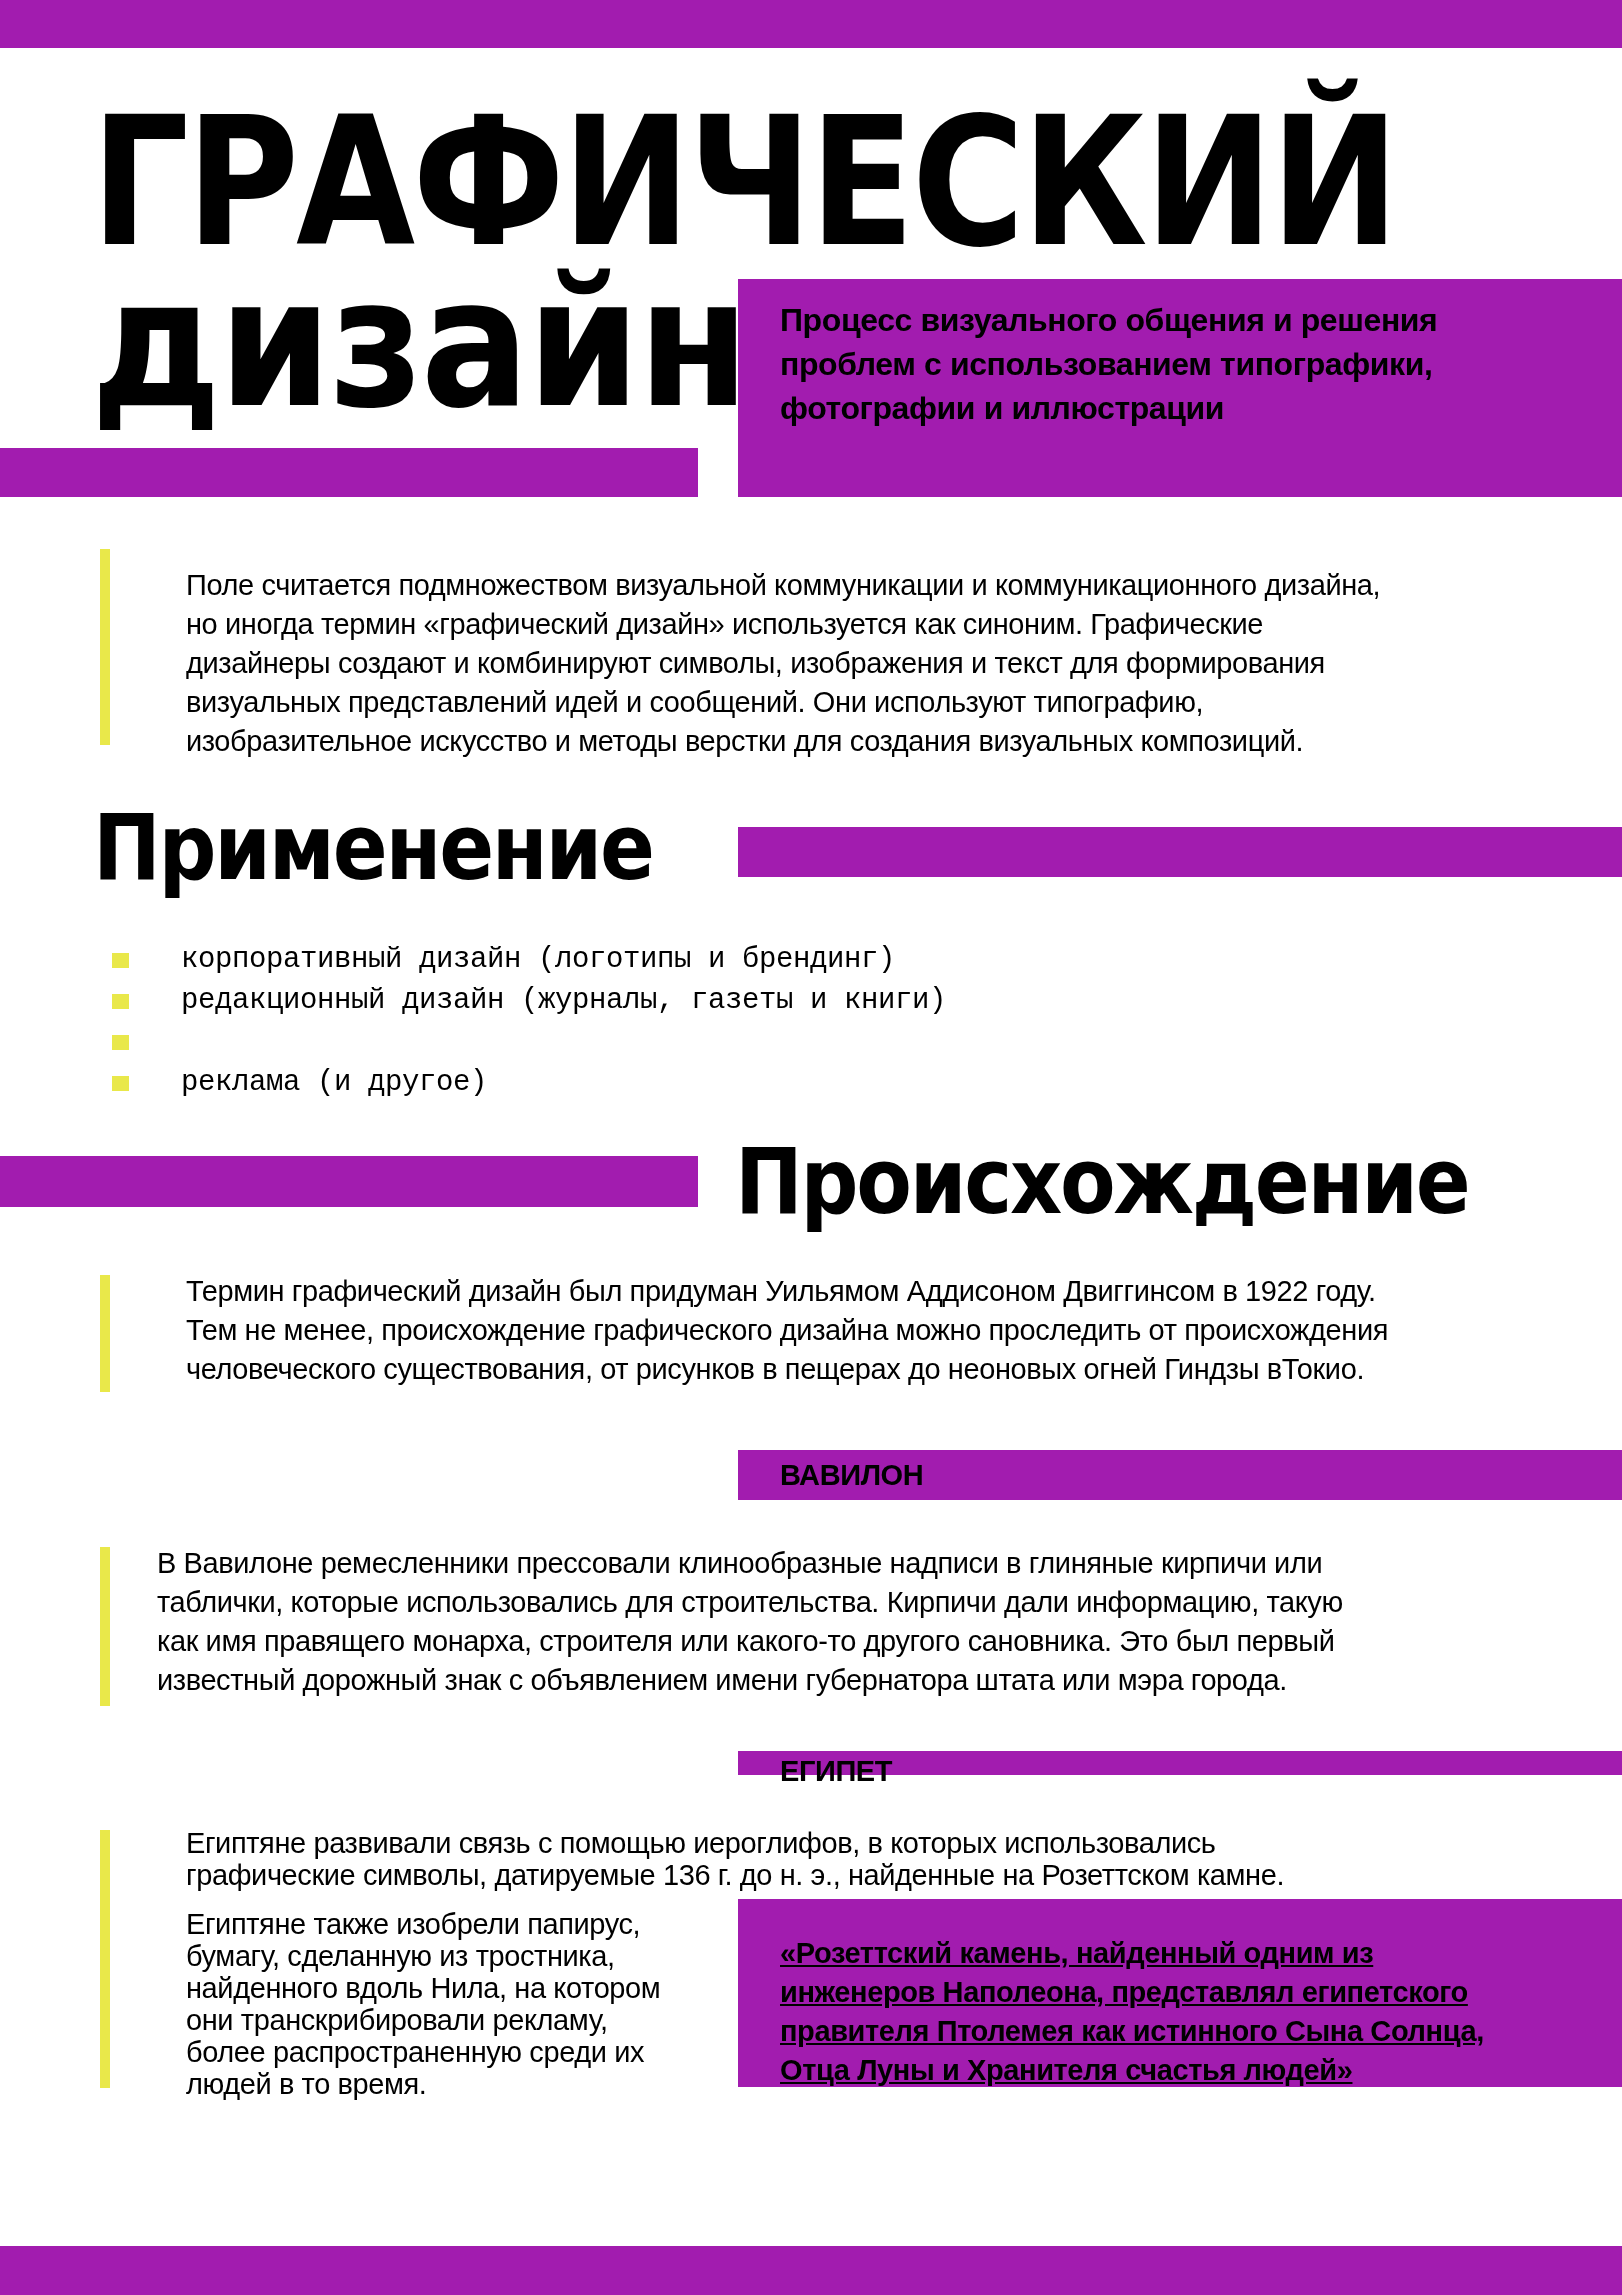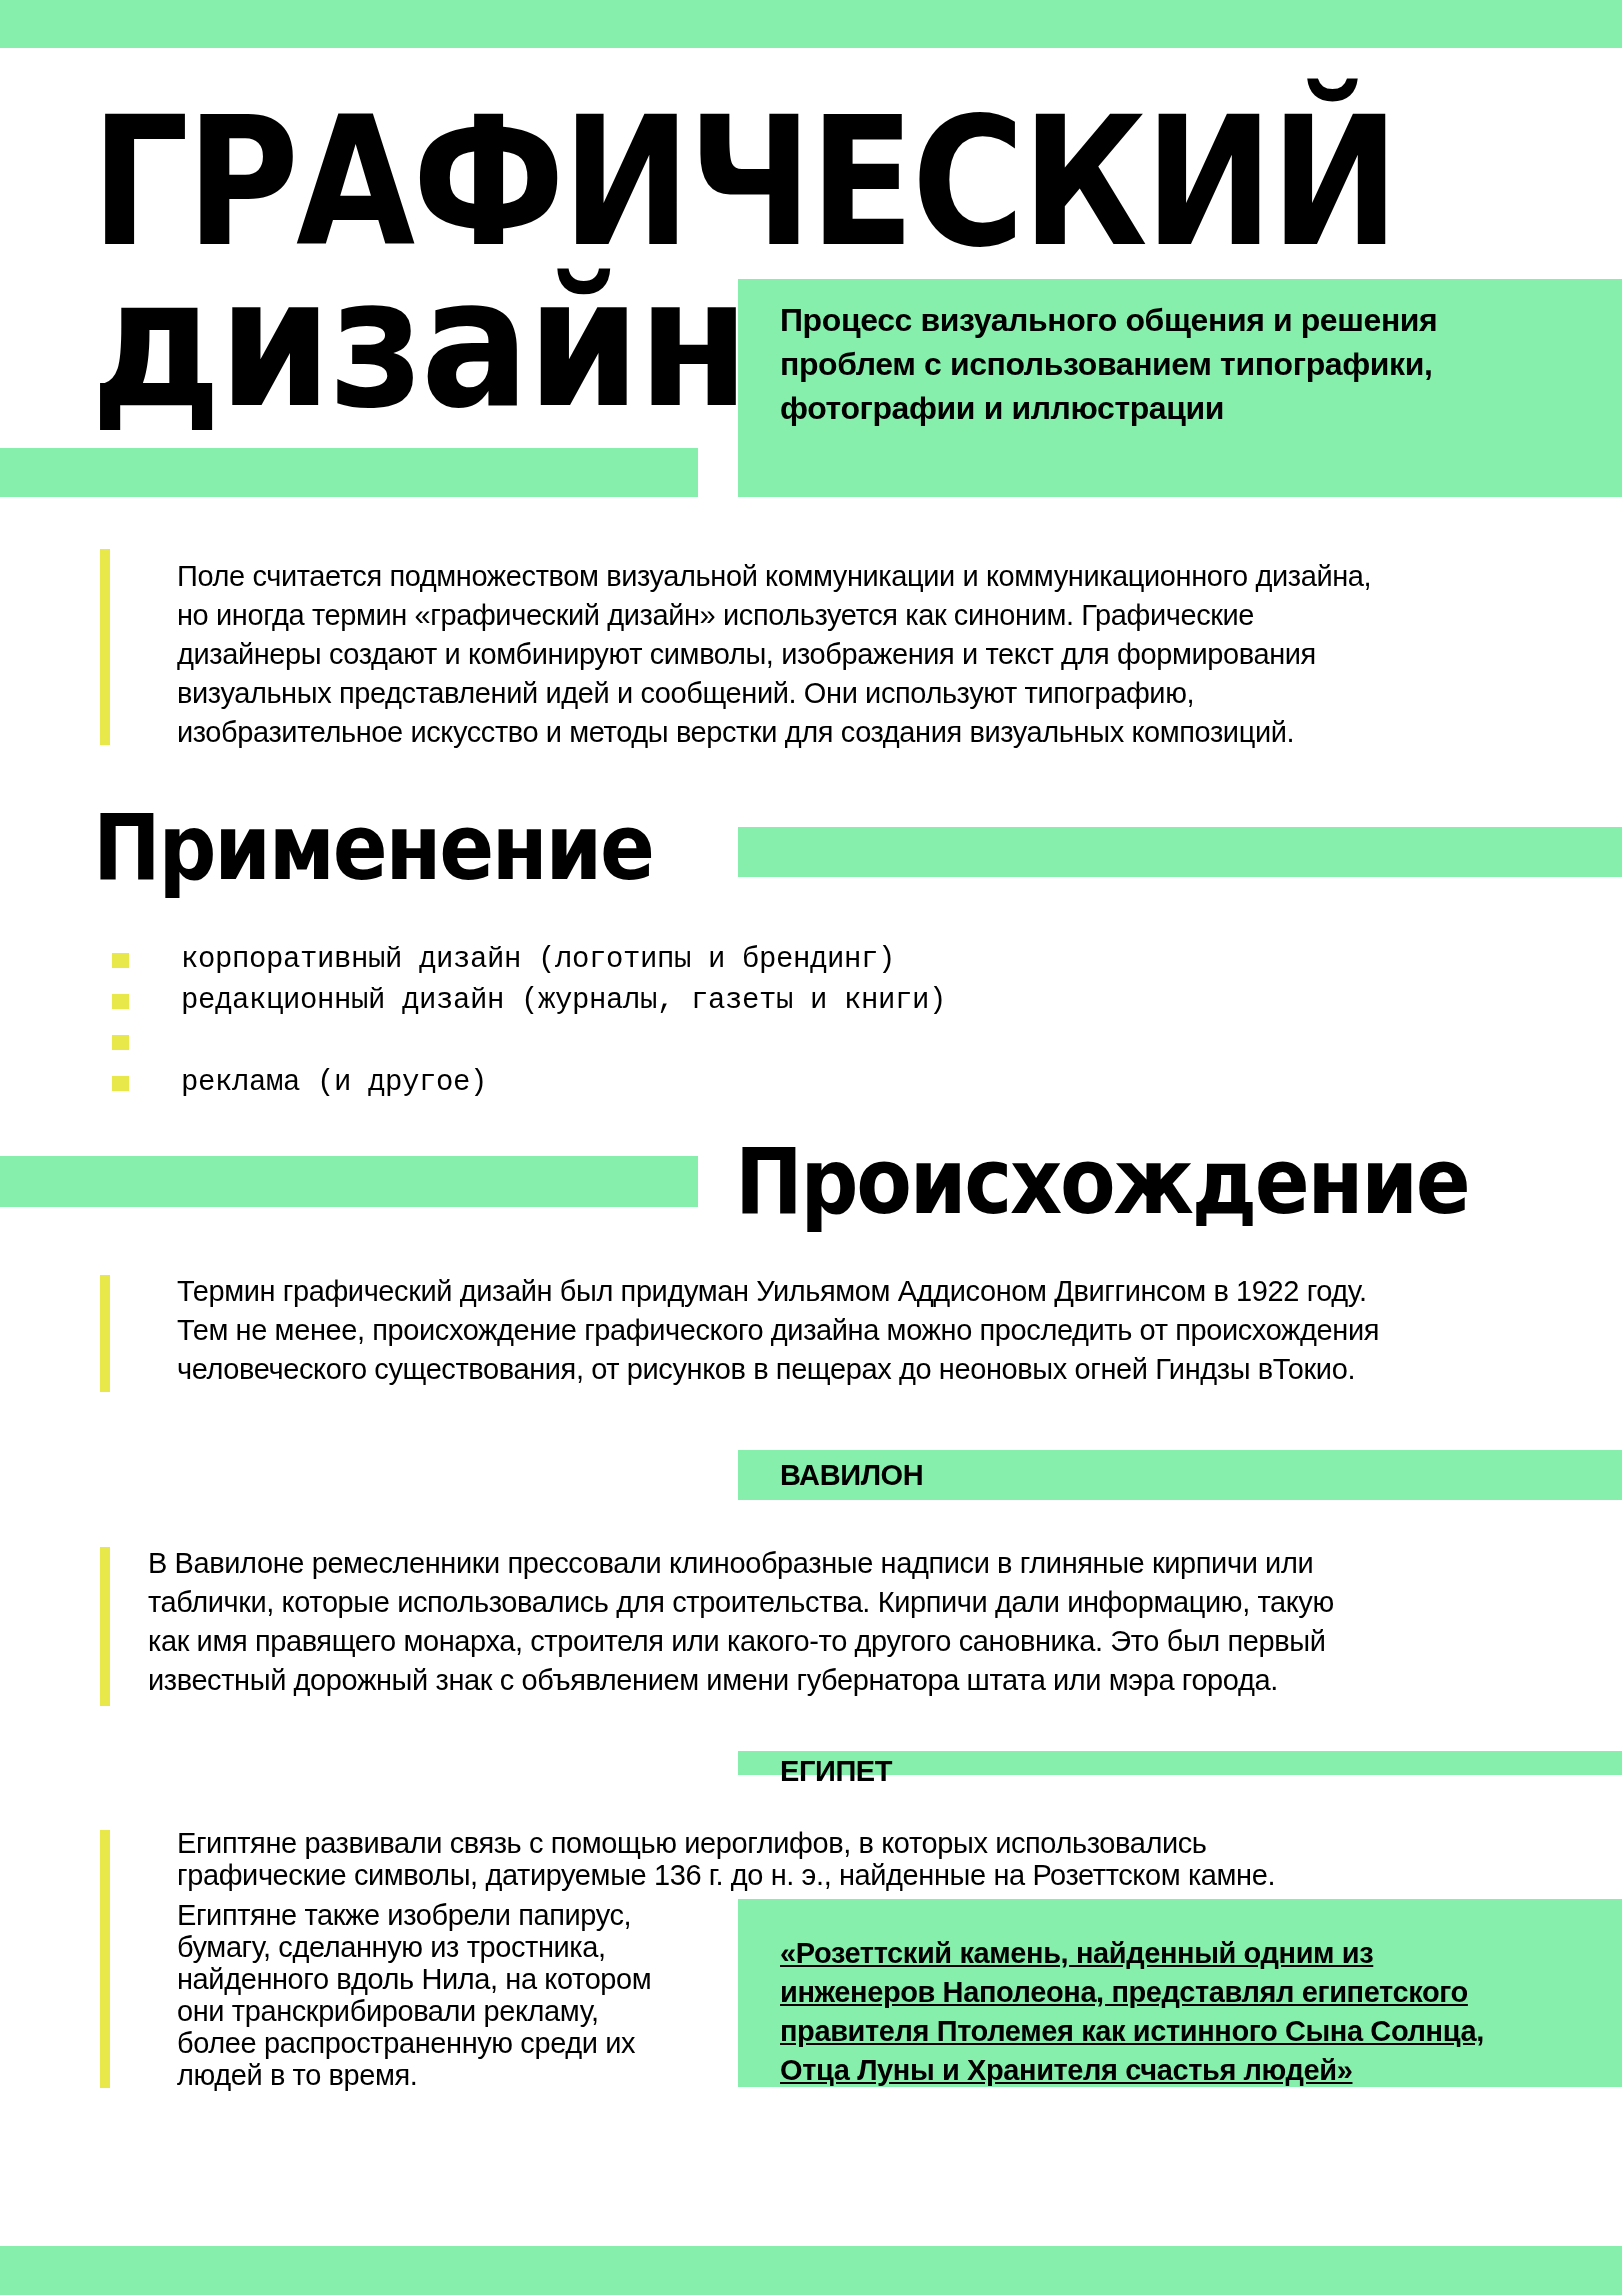--- a/index.html
+++ b/index.html
@@ -2,41 +2,41 @@
 <html style="font-size:13.5px"><head>
   <meta charset="utf-8">
   <style>
     html, body { margin: 0; padding: 0; }
     body {
       width: 1623px; height: 2295px; position: relative; overflow: hidden;
       background: #ffffff; color: #000000;
       font-family: "Liberation Sans", "DejaVu Sans", sans-serif;
     }
     .abs { position: absolute; }
-    .yellow { background: #86efac; }
+    .yellow { background: #a21caf; }
     .bar-top { left: 0; top: 0; width: 1623px; height: 48px; }
     .bar-bottom { left: 0; top: 2246px; width: 1623px; height: 50px; }
 
     .title {
       left: 91px; top: 93px; margin: 0;
       font-family: "DejaVu Sans", "Liberation Sans", sans-serif;
       font-weight: bold; font-size: 179px; line-height: 1;
       letter-spacing: -3.4px; transform: scaleX(0.86); transform-origin: left top;
       white-space: nowrap;
     }
     .title-line2 { top: 254px; font-size: 179px; letter-spacing: -2.5px; transform: scaleX(0.9); }
 
     .desc-box { left: 738px; top: 279px; width: 885px; height: 218px; box-sizing: border-box; padding: 18.6px 0 0 42px; }
     .desc-text { font-size: 32px; line-height: 44px; font-weight: bold; margin: 0; width: 659px; letter-spacing: -0.4px; }
     .bar-left-1 { left: 0; top: 448px; width: 698px; height: 49px; }
 
     .para-block { left: 100px; }
     .vbar { position: absolute; left: 0; top: 0; width: 10px; height: 100%; background: #E9E84A; }
     .para-text {
-      margin: 8px; padding-left: 69px; font-size: 29px; line-height: 39px;
+      margin: 17px; padding-left: 69px; font-size: 29px; line-height: 39px;
       letter-spacing: -0.4px; white-space: pre-line;
     }
 
     .h2 {
       margin: 0; font-family: "DejaVu Sans", "Liberation Sans", sans-serif;
       font-weight: bold; font-size: 90px; line-height: 1; letter-spacing: -2.5px;
       transform: scaleX(0.9); transform-origin: left top; white-space: nowrap;
     }
 
     .bullets { left: 100px; top: 927px; margin: 12px; padding: 0; list-style: none; font-family: Liberation Mono, monospace; }

